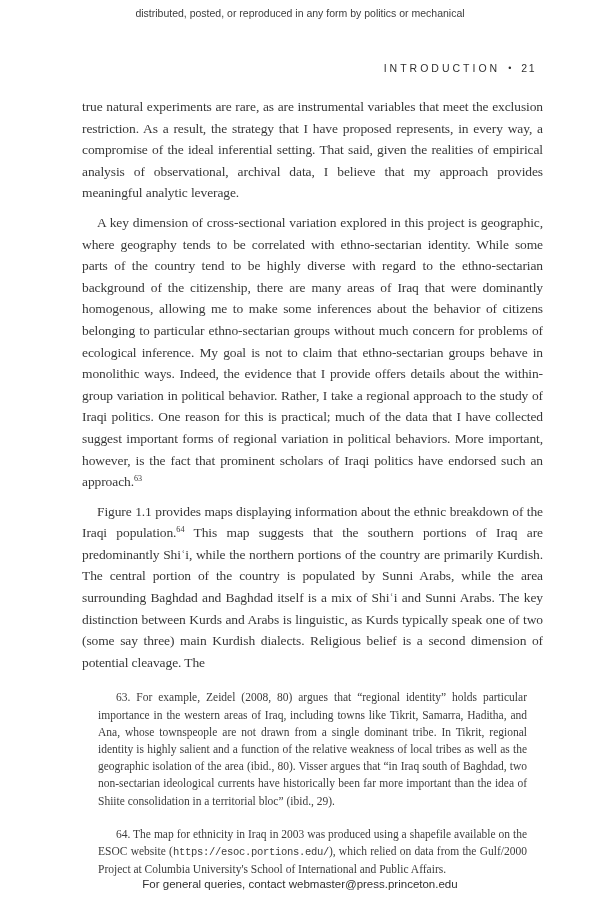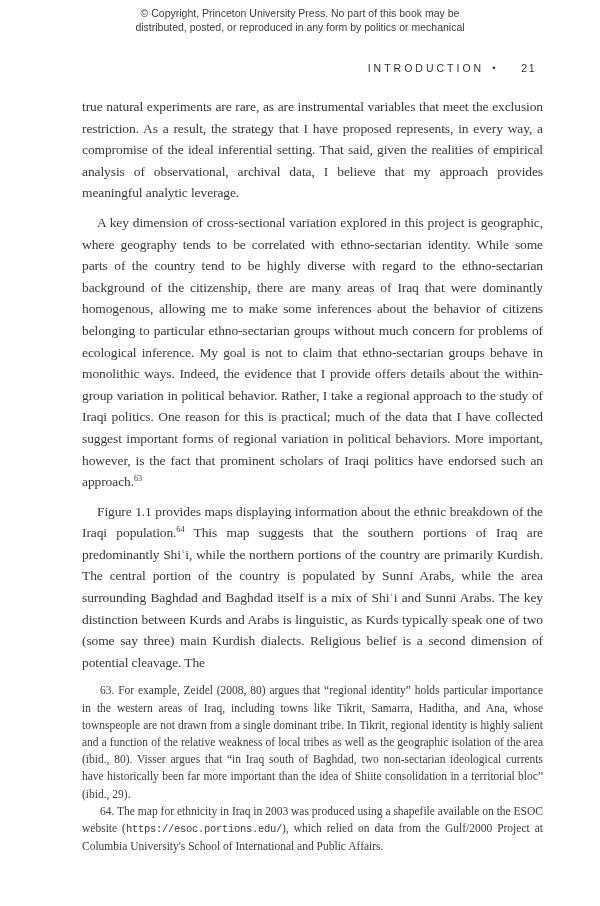--- a/index.html
+++ b/index.html
@@ -26,21 +26,21 @@
     position: absolute;
     top: 62px;
     right: 64px;
     font-family: "Liberation Sans", sans-serif;
     font-size: 10.5px;
     color: #2f2f2f;
     white-space: nowrap;
   }
   .running-head .title { letter-spacing: 3px; }
   .running-head .sep { margin: 0 10px 0 8px; font-size: 9px; position: relative; top: -1px; }
-  .running-head .pagenum { letter-spacing: 1.5px; margin-left: 16px; }
+  .running-head .pagenum { letter-spacing: 1.5px; }
   .content {
     position: absolute;
     top: 96px;
     left: 82px;
     width: 461px;
     color: #383838;
   }
   .body-text p {
     margin: 0;
     font-size: 13.5px;
@@ -52,21 +52,21 @@
   sup {
     font-size: 60%;
     line-height: 0;
     vertical-align: super;
     letter-spacing: 0;
   }
   .footnotes {
     margin-top: 9px;
   }
   .footnotes p {
-    margin: 0;
+    margin: 16px;
     font-size: 11.5px;
     line-height: 17.2px;
     text-align: justify;
     text-indent: 18px;
     color: #3c3c3c;
   }
   .mono {
     font-family: "Liberation Mono", monospace;
     font-size: 10.5px;
     letter-spacing: -0.3px;
@@ -81,21 +81,20 @@
     font-size: 11.5px;
     color: #2f2f2f;
   }
 </style>
 </head>
 <body>
 
 <div class="page">
 
   <div class="copyright">
-    <div>© Copyright, Princeton University Press. No part of this book may be</div>
     <div>distributed, posted, or reproduced in any form by politics or mechanical</div>
   </div>
 
   <div class="running-head">
     <span class="title">INTRODUCTION</span><span class="sep">•</span><span class="pagenum">21</span>
   </div>
 
   <div class="content">
 
     <div class="body-text">
@@ -104,14 +103,15 @@
       <p class="indent"><span>Figure 1.1 provides maps displaying information about the ethnic breakdown of the Iraqi population.</span><sup>64</sup><span> This map suggests that the southern portions of Iraq are predominantly Shiʿi, while the northern portions of the country are primarily Kurdish. The central portion of the country is populated by Sunni Arabs, while the area surrounding Baghdad and Baghdad itself is a mix of Shiʿi and Sunni Arabs. The key distinction between Kurds and Arabs is linguistic, as Kurds typically speak one of two (some say three) main Kurdish dialects. Religious belief is a second dimension of potential cleavage. The</span></p>
     </div>
 
     <div class="footnotes">
       <p><span>63. For example, Zeidel (2008, 80) argues that “regional identity” holds particular importance in the western areas of Iraq, including towns like Tikrit, Samarra, Haditha, and Ana, whose townspeople are not drawn from a single dominant tribe. In Tikrit, regional identity is highly salient and a function of the relative weakness of local tribes as well as the geographic isolation of the area (ibid., 80). Visser argues that “in Iraq south of Baghdad, two non-sectarian ideological currents have historically been far more important than the idea of Shiite consolidation in a territorial bloc” (ibid., 29).</span></p>
       <p><span>64. The map for ethnicity in Iraq in 2003 was produced using a shapefile available on the ESOC website (</span><span class="mono">https://esoc.portions.edu/</span><span>), which relied on data from the Gulf/2000 Project at Columbia University's School of International and Public Affairs.</span></p>
     </div>
 
   </div>
 
+  <div class="footer">For general queries, contact webmaster@press.princeton.edu</div>
 
 </div>
 
 </body></html>

